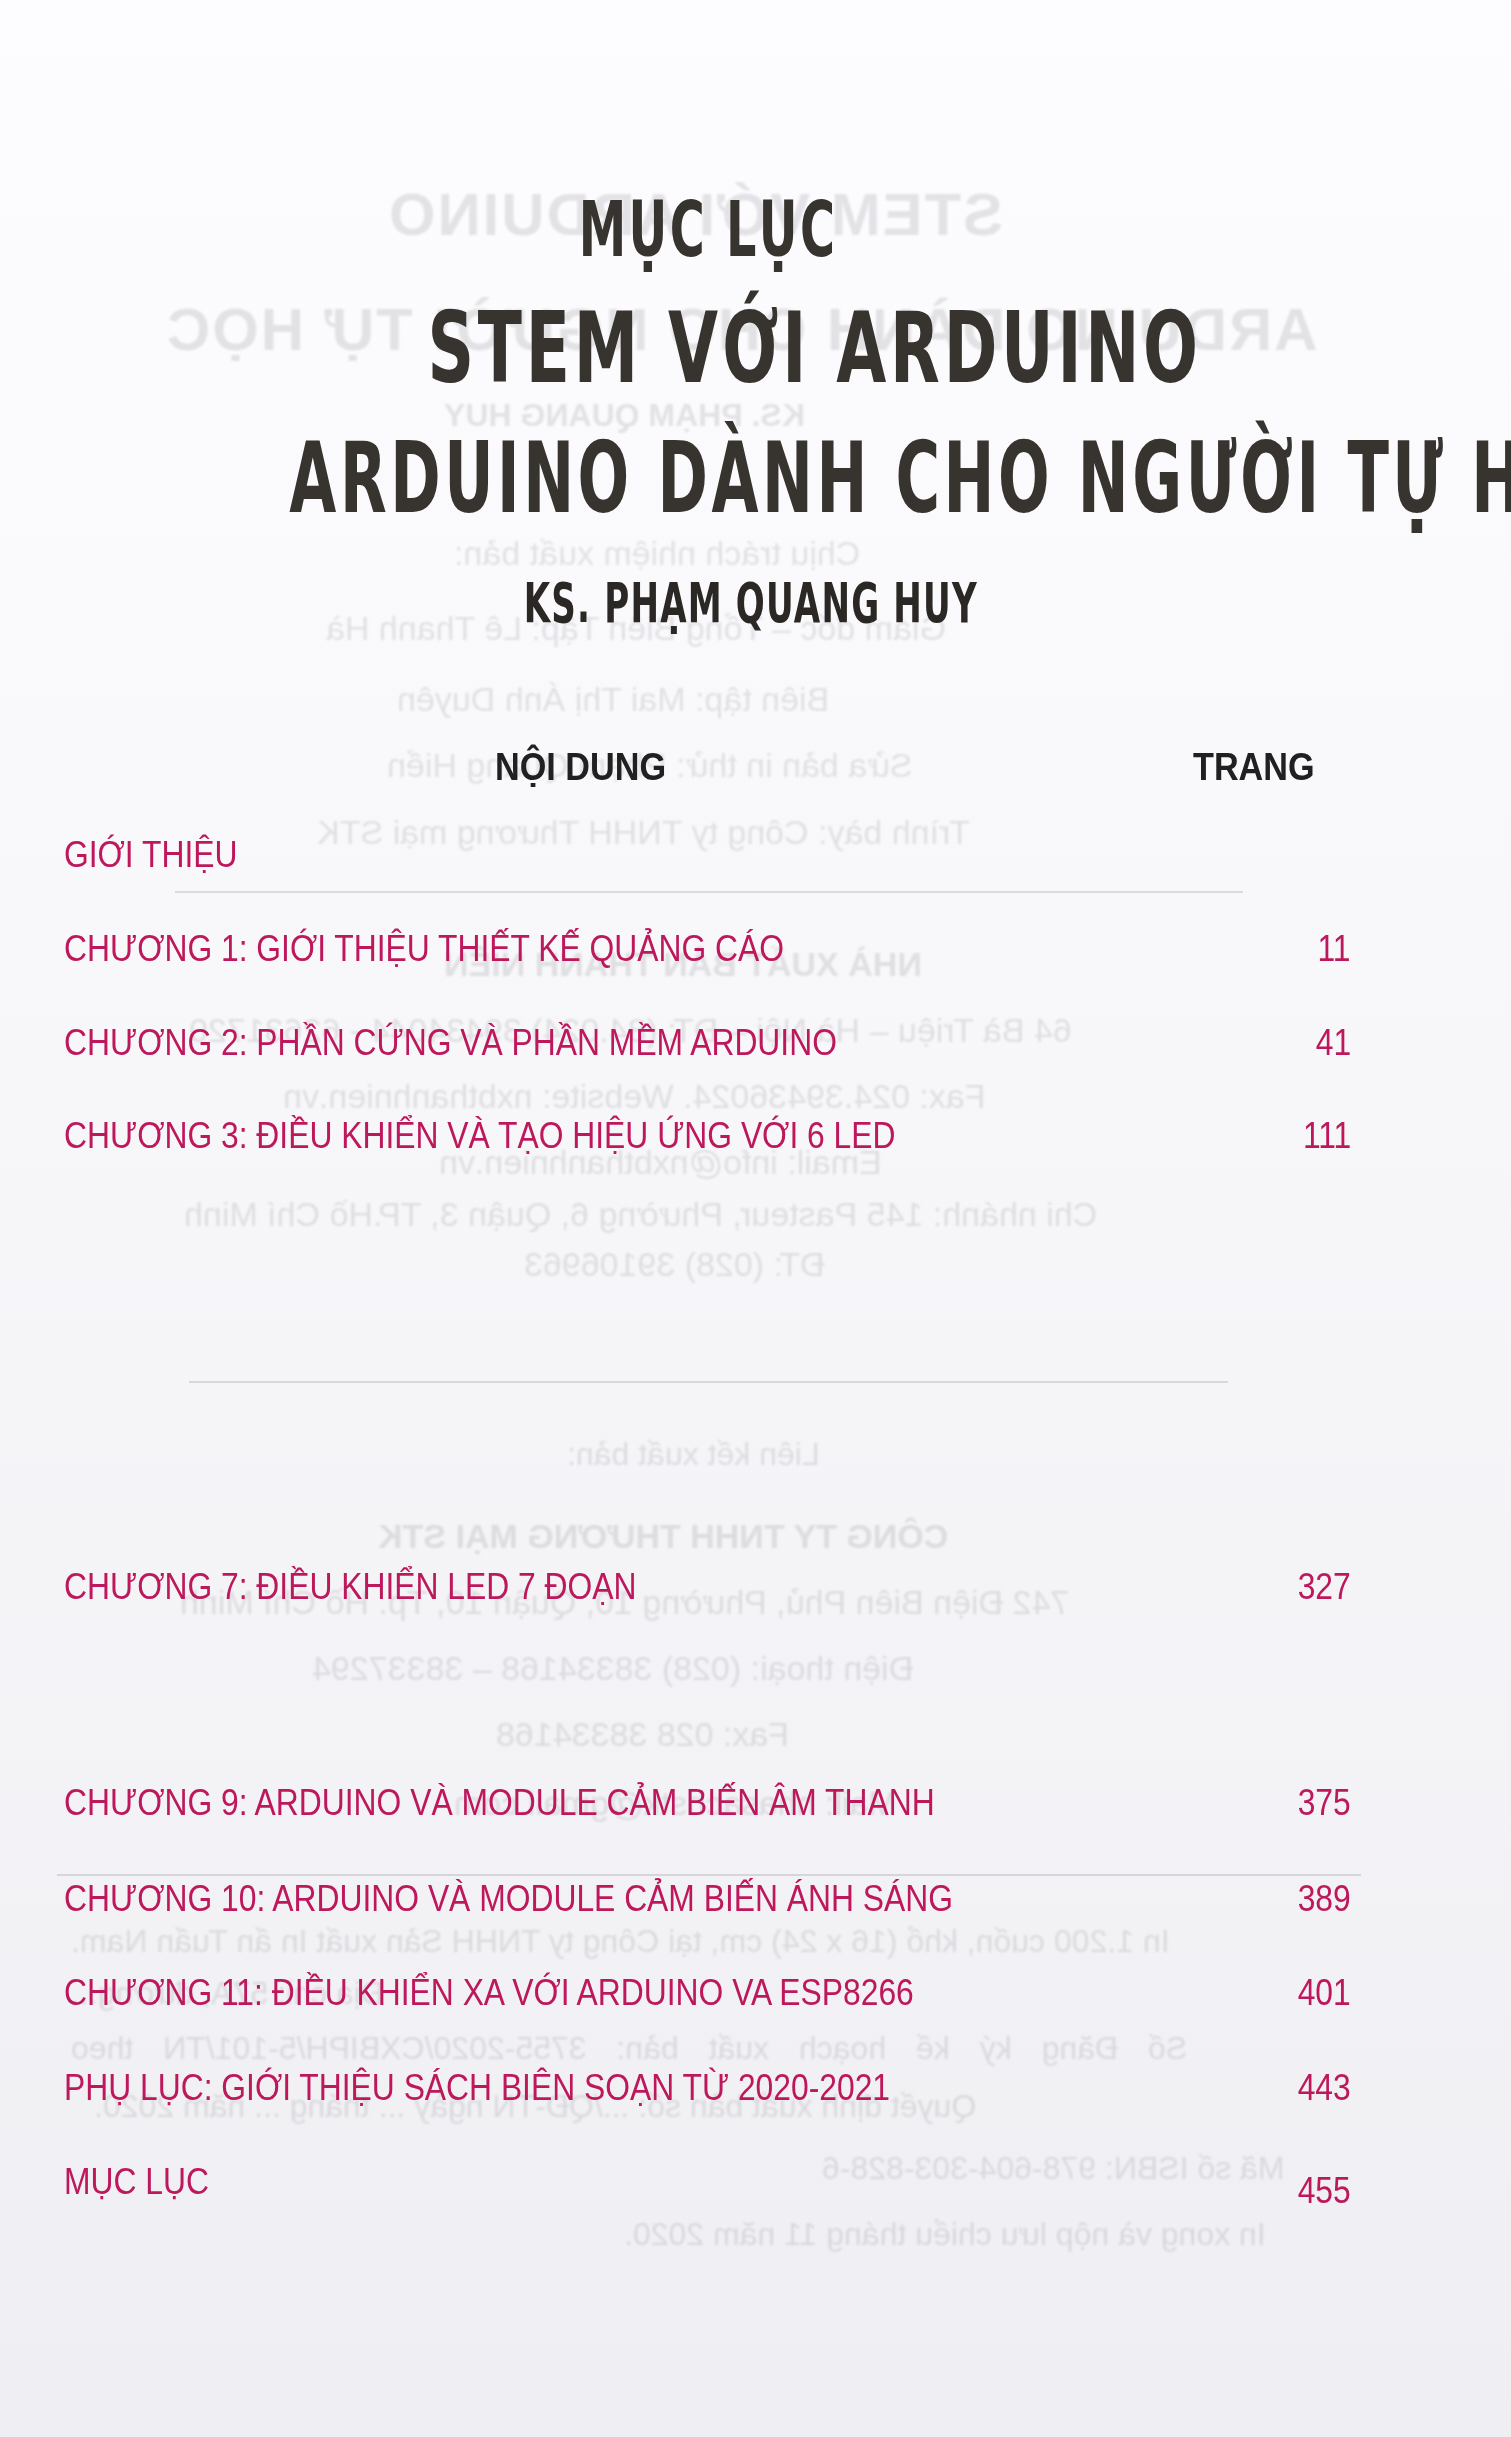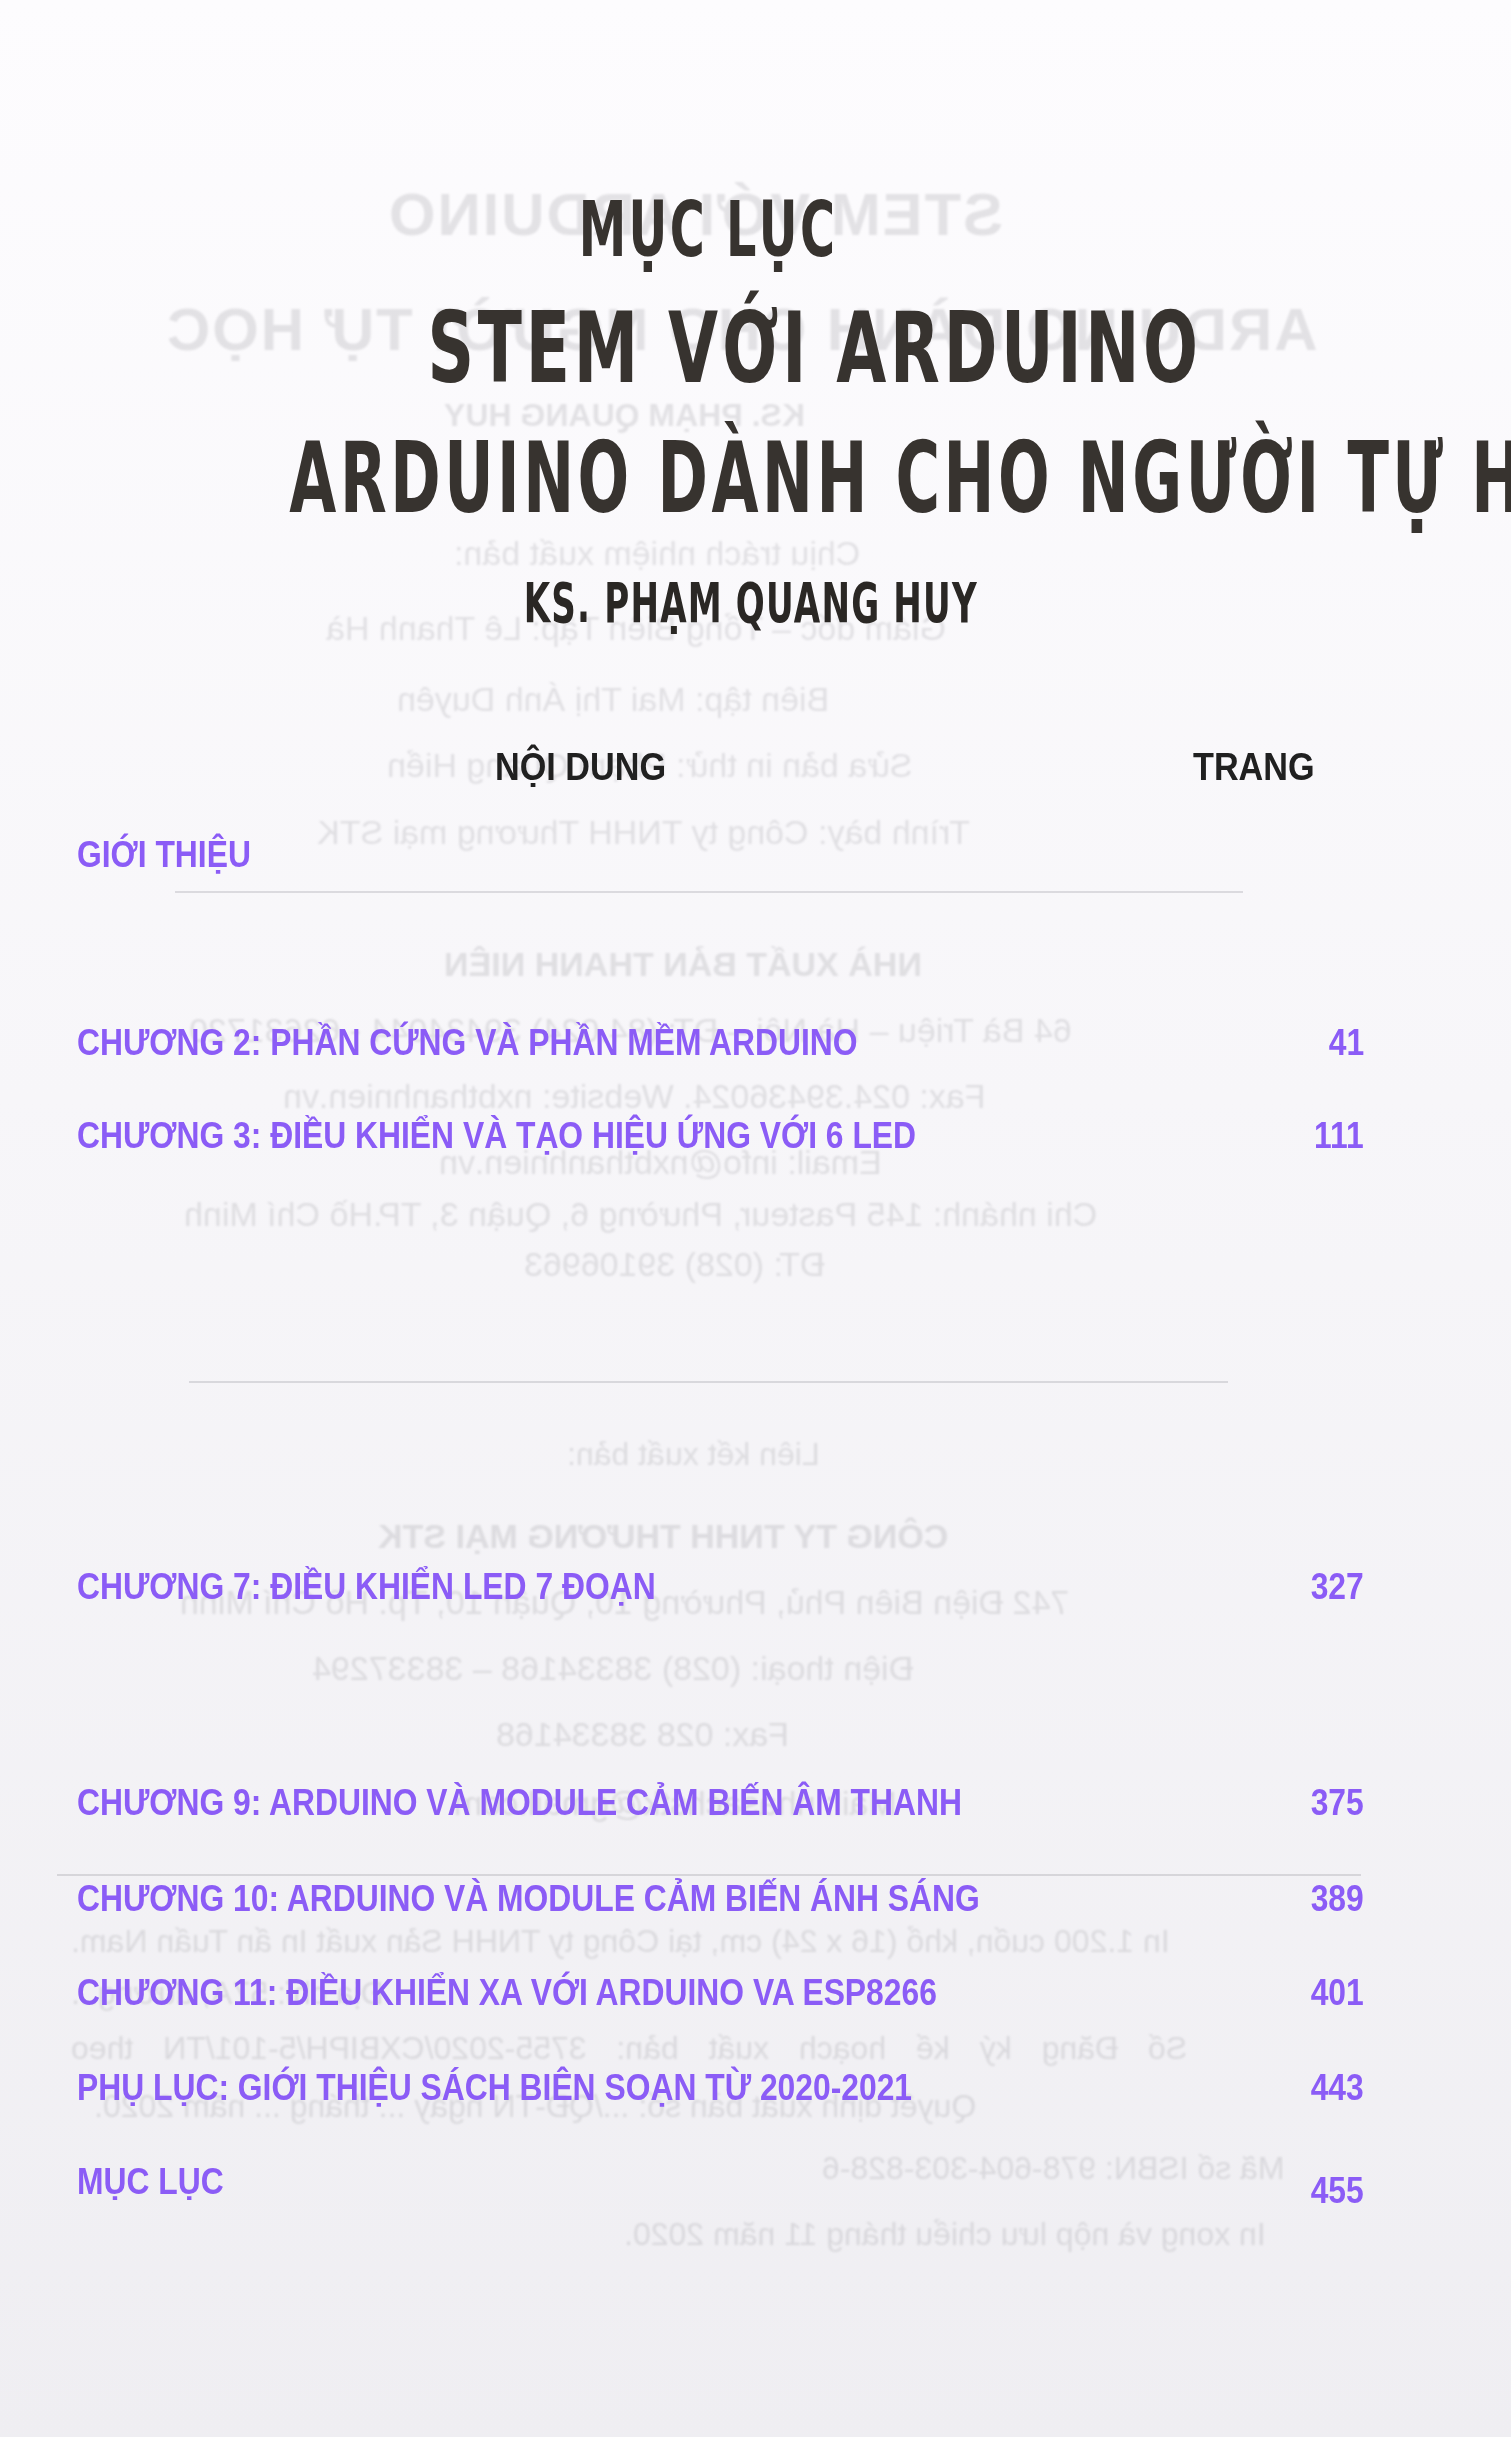--- a/index.html
+++ b/index.html
@@ -93,27 +93,26 @@
     transform: scaleX(0.9);
     transform-origin: left center;
     white-space: nowrap;
   }
   .col-head.content { left: 495px; }
   .col-head.page-col { left: 1193px; }
 
   
   .toc-row {
     position: absolute;
-    left: 77px;
+    left: 64px;
     width: 1285px;
     font-family: "Liberation Sans", sans-serif;
     font-size: 37px;
-    color: #8b5cf6;
+    color: #be185d;
     cursor: pointer;
-    font-weight: bold;
   }
   .toc-row .entry {
     display: block;
     width: 1115px;
     line-height: 49px;
     transform: scaleX(0.86);
     transform-origin: left center;
     white-space: nowrap;
   }
   .toc-row .entry.two-line {
@@ -172,20 +171,24 @@
   <div class="title t-author">KS. PHẠM QUANG HUY</div>
 
   <div class="col-head content">NỘI DUNG</div>
   <div class="col-head page-col">TRANG</div>
 
   <div class="toc-row" style="top:830px;">
     <span class="entry">GIỚI THIỆU</span>
     <span class="pg"></span>
   </div>
 
+  <div class="toc-row" style="top:924px;">
+    <span class="entry">CHƯƠNG 1: GIỚI THIỆU THIẾT KẾ QUẢNG CÁO</span>
+    <span class="pg">11</span>
+  </div>
 
   <div class="toc-row" style="top:1018px;">
     <span class="entry">CHƯƠNG 2: PHẦN CỨNG VÀ PHẦN MỀM ARDUINO</span>
     <span class="pg">41</span>
   </div>
 
   <div class="toc-row" style="top:1111px;">
     <span class="entry">CHƯƠNG 3: ĐIỀU KHIỂN VÀ TẠO HIỆU ỨNG VỚI 6 LED</span>
     <span class="pg">111</span>
   </div>

